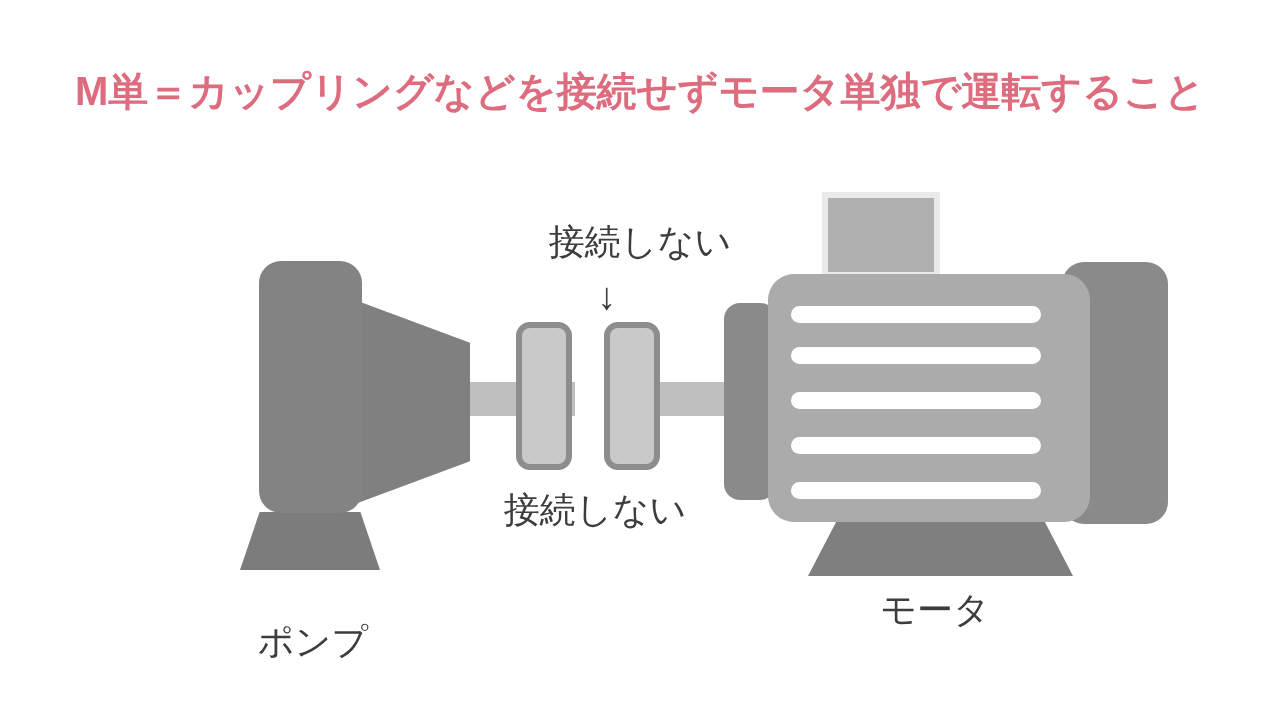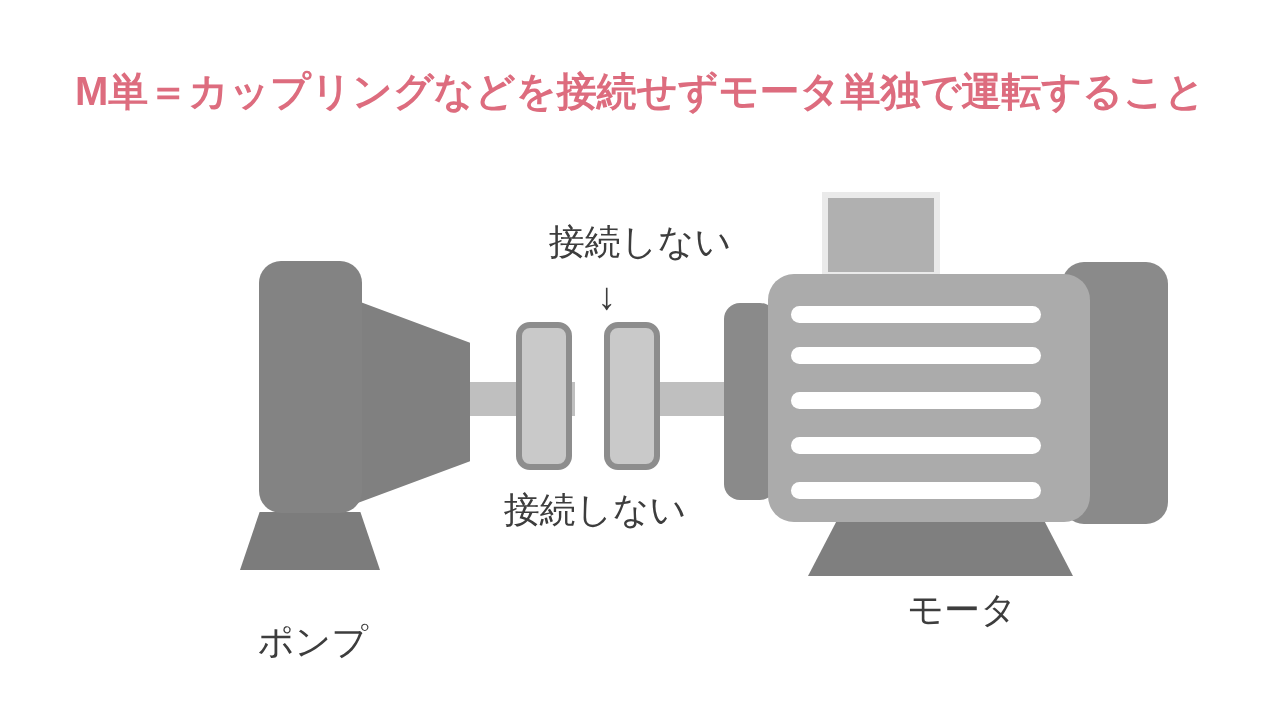--- a/index.html
+++ b/index.html
@@ -67,21 +67,21 @@
     left: 595px;
     top: 492px;
     transform: translateX(-50%);
   }
   .label-pump {
     left: 313px;
     top: 624px;
     transform: translateX(-50%);
   }
   .label-motor {
-    left: 962px;
+    left: 935px;
     top: 592px;
     transform: translateX(-50%);
   }
 
   
   .piece { position: absolute; }
 
   
   .shaft {
     position: absolute;

